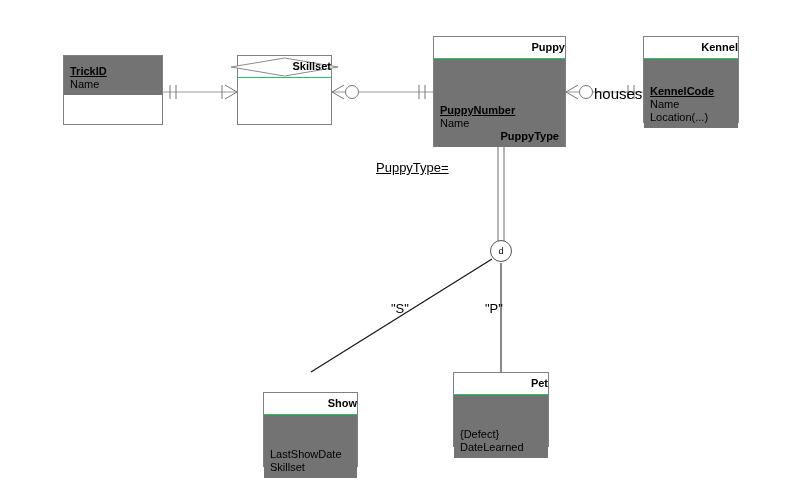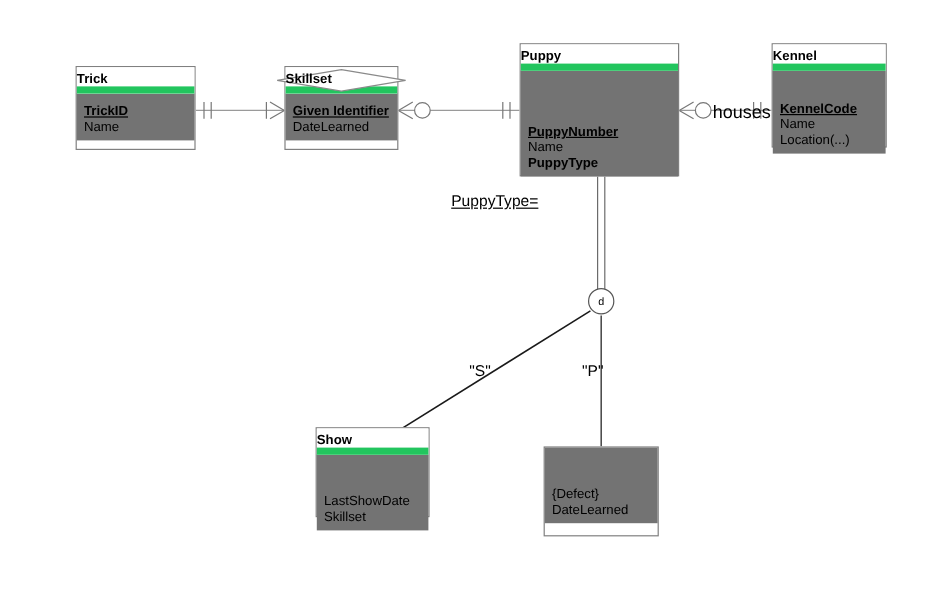--- a/index.html
+++ b/index.html
@@ -30,24 +30,24 @@
     position: absolute;
     box-sizing: border-box;
     border: 1px solid #808080;
     background: #ffffff;
     z-index: 3;
   }
   .ent-head {
     box-sizing: border-box;
     height: 22px;
     line-height: 21px;
-    text-align: left;
+    text-align: right;
     font-size: 11px;
     font-weight: bold;
-    border-bottom: 6px solid #22c55e;
+    border-bottom: 1px solid #22c55e;
     position: relative;
     background: #ffffff;
     white-space: nowrap;
   }
   .ent-head .htext {
     position: relative;
     z-index: 2;
   }
   .diamond {
     position: absolute;
@@ -67,20 +67,21 @@
     line-height: 13px;
     white-space: nowrap;
     color: #000000;
   }
   .attr.pk {
     font-weight: bold;
     text-decoration: underline;
   }
   .attr.disc {
     font-weight: bold;
+    text-align: right;
   }
   .lbl {
     position: absolute;
     font-size: 15px;
     white-space: nowrap;
     color: #000000;
     z-index: 4;
   }
   .lbl.big {
     font-size: 13px;
@@ -151,40 +152,33 @@
     <g stroke="#1a1a1a" stroke-width="1.3" fill="none">
       <line x1="492" y1="259" x2="311" y2="372"></line>
     </g>
 
     <g stroke="#4a4a4a" stroke-width="1.3" fill="none">
       <line x1="501" y1="263" x2="501" y2="372"></line>
     </g>
   </svg>
 
   <div class="entity" style="left:63px; top:55px; width:100px; height:70px;">
-    <div class="ent-head">
-      <span class="htext">Trick</span>
-    </div>
     <div class="ent-body">
       <div class="attr pk">TrickID</div>
       <div class="attr">Name</div>
     </div>
   </div>
 
   <div class="entity" style="left:237px; top:55px; width:95px; height:70px;">
     <div class="ent-head">
       <svg class="diamond" viewBox="0 0 111 20" preserveAspectRatio="none" xmlns="http://www.w3.org/2000/svg">
         <polygon points="55.5,1 110,10 55.5,19 1,10" fill="#ffffff" stroke="#8a8a8a" stroke-width="1"></polygon>
       </svg>
       <span class="htext">Skillset</span>
     </div>
-    <div class="ent-body">
-      <div class="attr pk">Given Identifier</div>
-      <div class="attr">DateLearned</div>
-    </div>
   </div>
 
   <div class="entity" style="left:433px; top:36px; width:133px; height:111px;">
     <div class="ent-head">
       <span class="htext">Puppy</span>
     </div>
     <div class="ent-body" style="padding-top:45px;">
       <div class="attr pk">PuppyNumber</div>
       <div class="attr">Name</div>
       <div class="attr disc">PuppyType</div>
@@ -195,31 +189,34 @@
     <div class="ent-head">
       <span class="htext">Kennel</span>
     </div>
     <div class="ent-body" style="padding-top:26px;">
       <div class="attr pk">KennelCode</div>
       <div class="attr">Name</div>
       <div class="attr">Location(...)</div>
     </div>
   </div>
 
-  <div class="entity" style="left:263px; top:356px; width:95px; height:75px;">
+  <div class="entity" style="left:263px; top:392px; width:95px; height:75px;">
     <div class="ent-head">
       <span class="htext">Show</span>
     </div>
     <div class="ent-body" style="padding-top:33px;">
       <div class="attr">LastShowDate</div>
       <div class="attr">Skillset</div>
     </div>
   </div>
 
   <div class="entity" style="left:453px; top:372px; width:96px; height:75px;">
+    <div class="ent-head">
+      <span class="htext">Pet</span>
+    </div>
     <div class="ent-body" style="padding-top:33px;">
       <div class="attr">{Defect}</div>
       <div class="attr">DateLearned</div>
     </div>
   </div>
 
   <div class="lbl" style="left:594px; top:85px;">houses</div>
 
   <div class="lbl big" style="left:376px; top:160px;">PuppyType=</div>
 

